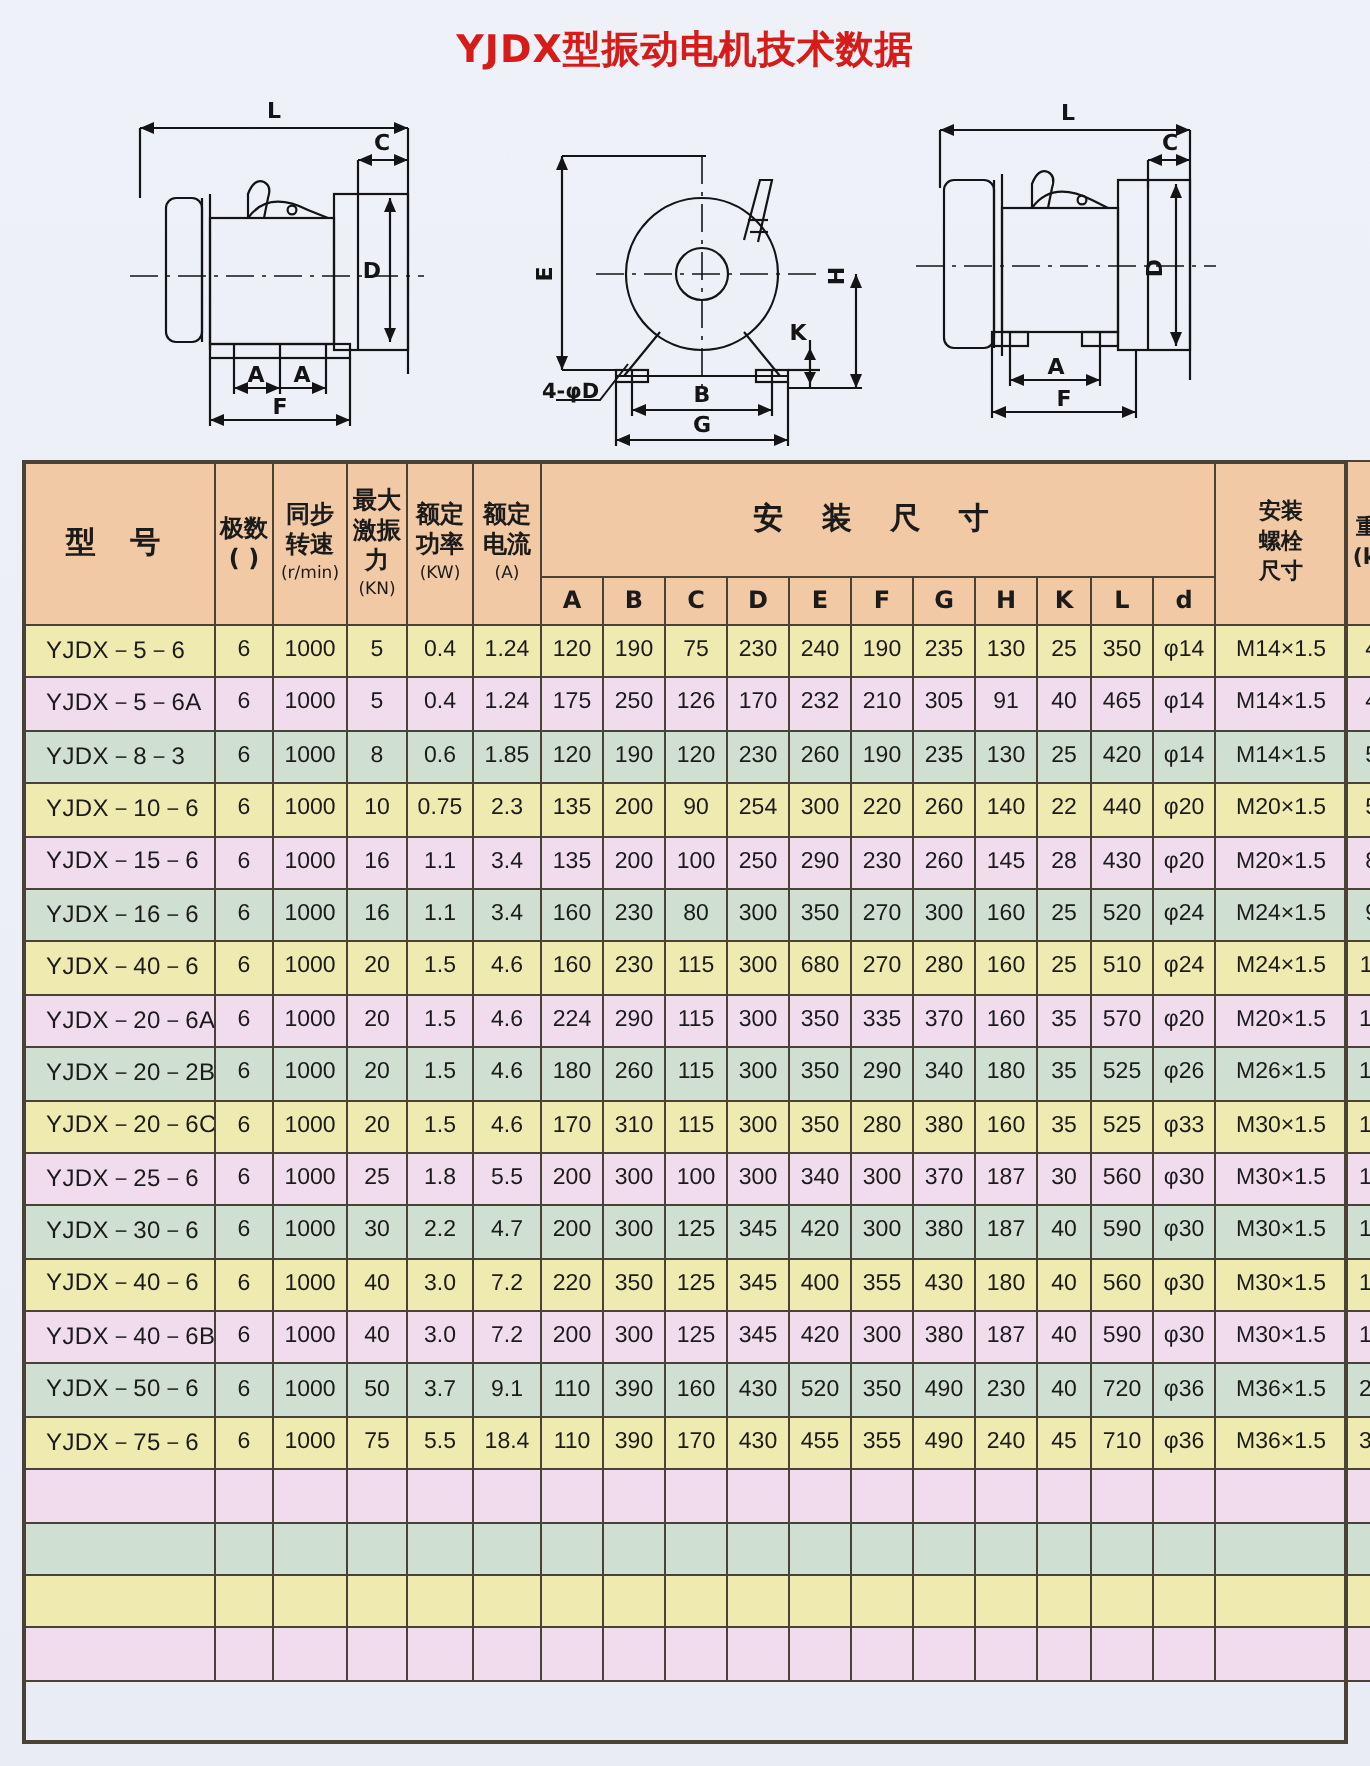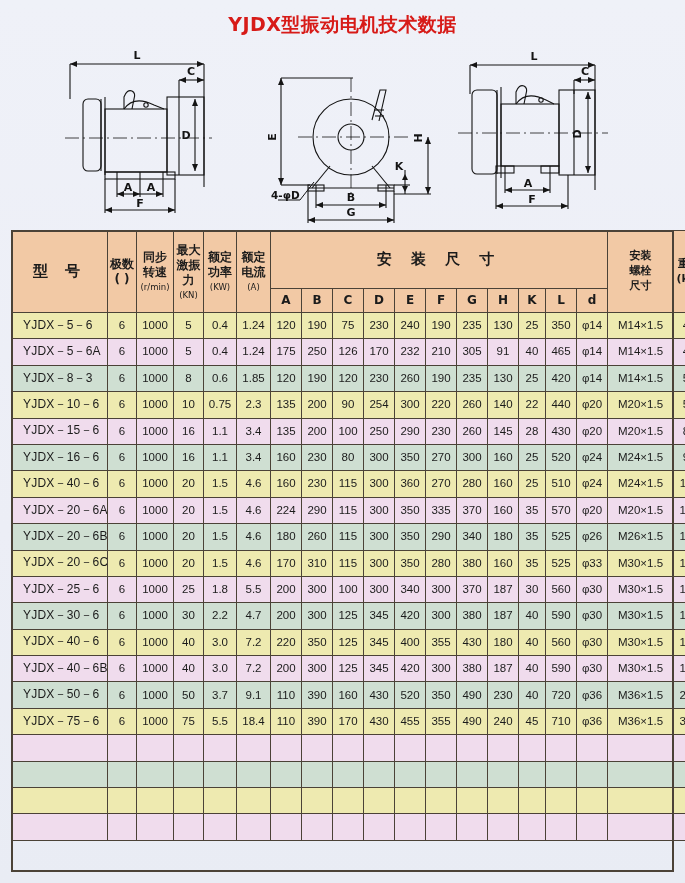--- a/index.html
+++ b/index.html
@@ -500,21 +500,21 @@
             <td class="model">YJDX－40－6</td>
             <td>6</td>
             <td>1000</td>
             <td>20</td>
             <td>1.5</td>
             <td>4.6</td>
             <td>160</td>
             <td>230</td>
             <td>115</td>
             <td>300</td>
-            <td>360</td>
+            <td>680</td>
             <td>270</td>
             <td>280</td>
             <td>160</td>
             <td>25</td>
             <td>510</td>
             <td>φ24</td>
             <td>M24×1.5</td>
             <td>110</td>
           </tr>
           <tr class="c1">
@@ -532,21 +532,21 @@
             <td>335</td>
             <td>370</td>
             <td>160</td>
             <td>35</td>
             <td>570</td>
             <td>φ20</td>
             <td>M20×1.5</td>
             <td>160</td>
           </tr>
           <tr class="c2">
-            <td class="model">YJDX－20－6B</td>
+            <td class="model">YJDX－20－2B</td>
             <td>6</td>
             <td>1000</td>
             <td>20</td>
             <td>1.5</td>
             <td>4.6</td>
             <td>180</td>
             <td>260</td>
             <td>115</td>
             <td>300</td>
             <td>350</td>

